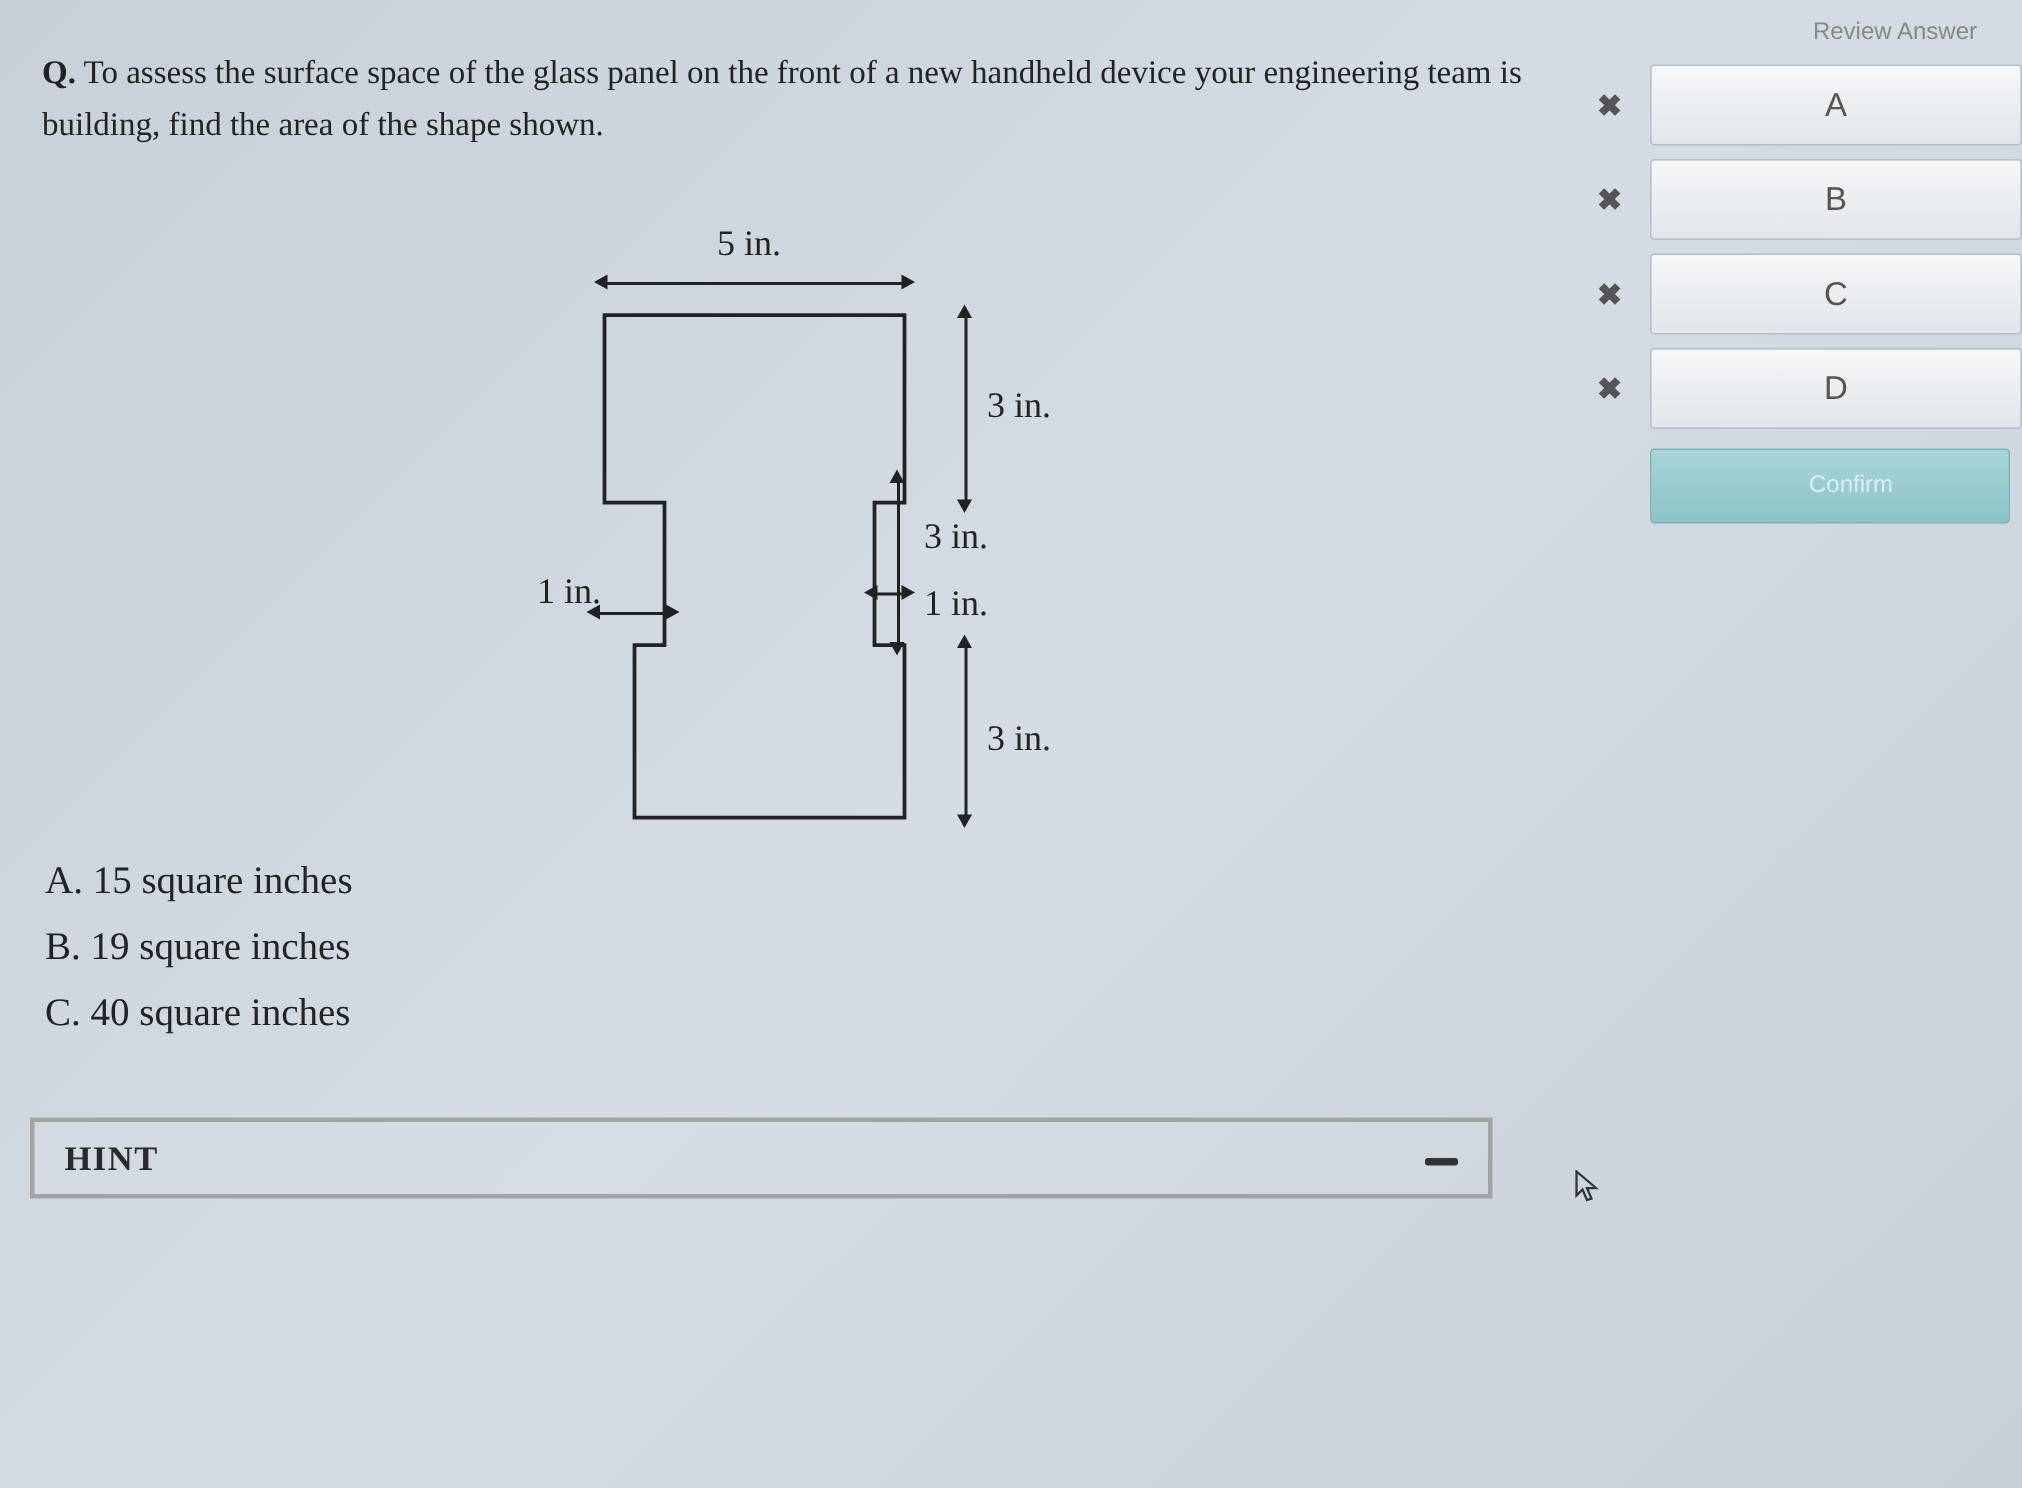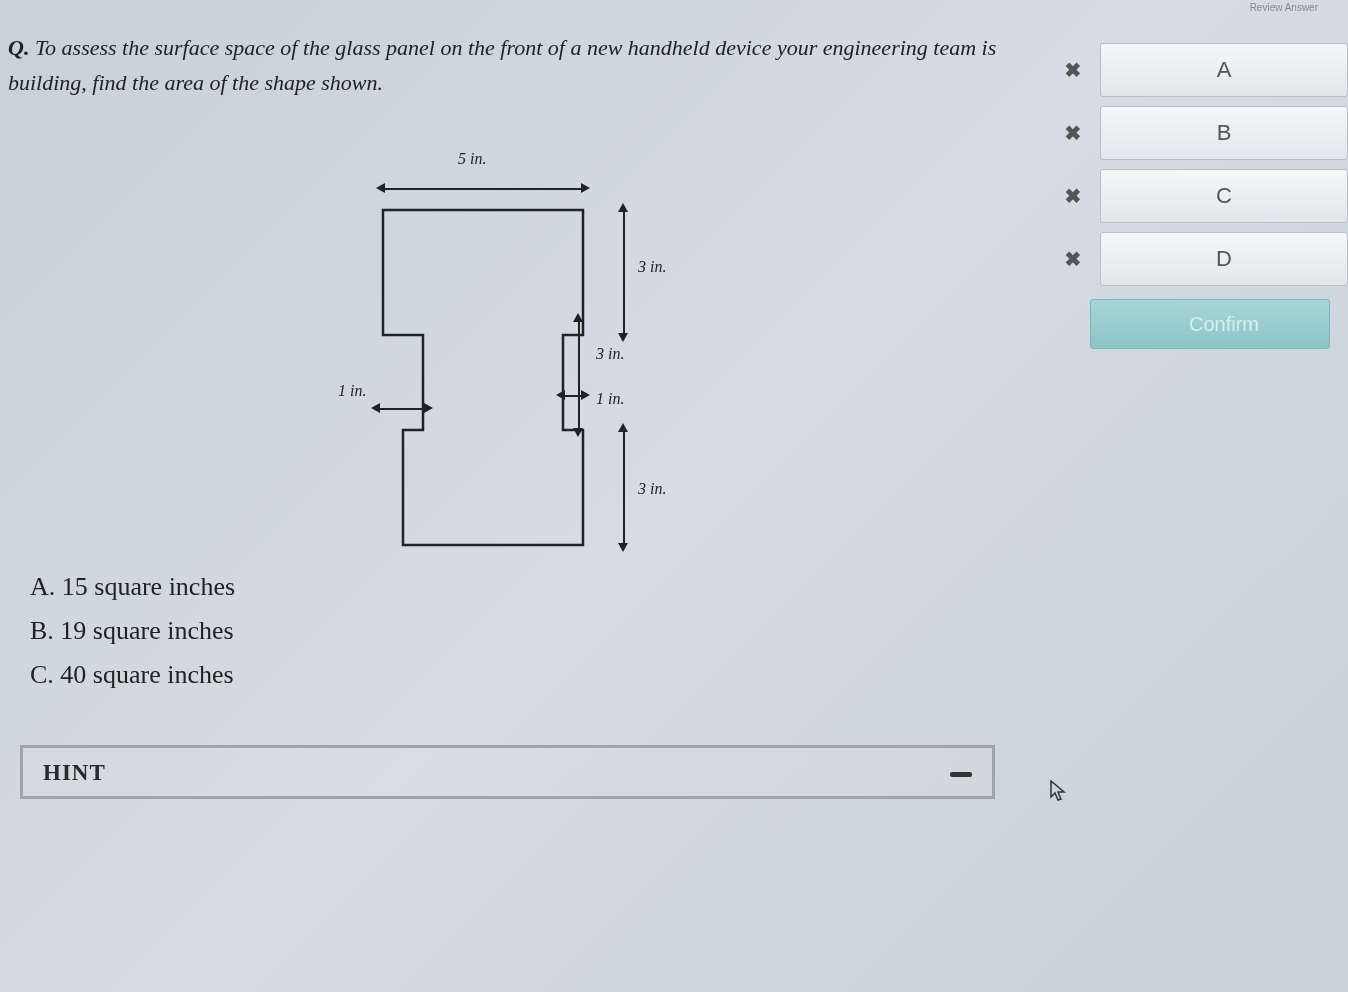--- a/index.html
+++ b/index.html
@@ -9,50 +9,49 @@
   width: 1348px;
   height: 992px;
   position: relative;
   color: #2a2a2a;
 }
 .header-bar {
   position: absolute;
   top: 0;
   right: 0;
   height: 20px;
-  font-size: 10px;
+  font-size: 16px;
   color: #888;
-  padding: 2px 30px;
+  padding: 13px 30px;
   font-family: Arial, sans-serif;
 }
 .main-content {
   position: absolute;
-  left: 8px;
+  left: 28px;
   top: 30px;
   width: 1000px;
-  font-style: italic;
 }
 .question-text {
   font-size: 22px;
   line-height: 1.6;
   color: #222;
 }
 .q-label { font-weight: bold; }
 .figure-area {
   position: relative;
   margin-top: 50px;
   margin-left: 330px;
   width: 400px;
   height: 420px;
 }
 .figure-svg { position: absolute; left: 0; top: 0; }
 .dim-label {
   position: absolute;
   font-family: Georgia, serif;
-  font-size: 16px;
+  font-size: 24px;
   color: #222;
 }
 .arrow-line {
   position: absolute;
   background: #222;
 }
 .arrow-h { height: 1.5px; }
 .arrow-v { width: 1.5px; }
 .arrow-head-l, .arrow-head-r, .arrow-head-u, .arrow-head-d {
   position: absolute;
@@ -132,31 +131,31 @@
   border-radius: 3px;
   display: flex;
   align-items: center;
   justify-content: center;
   font-size: 22px;
   color: #555;
   font-family: Arial, sans-serif;
   cursor: pointer;
 }
 .confirm-btn {
-  margin-left: 32px;
+  margin-left: 42px;
   width: 240px;
   height: 50px;
   background: linear-gradient(180deg, #a8d5d8 0%, #8cc4c8 100%);
   border: 1px solid #7ab5b9;
   border-radius: 3px;
   color: #d8eef0;
   display: flex;
   align-items: center;
   justify-content: center;
-  font-size: 20px;
+  font-size: 16px;
   font-family: Arial, sans-serif;
   cursor: pointer;
   margin-top: 10px;
   padding-left: 28px;
 }
 .cursor-icon {
   position: absolute;
   right: 280px;
   top: 780px;
   font-size: 20px;

